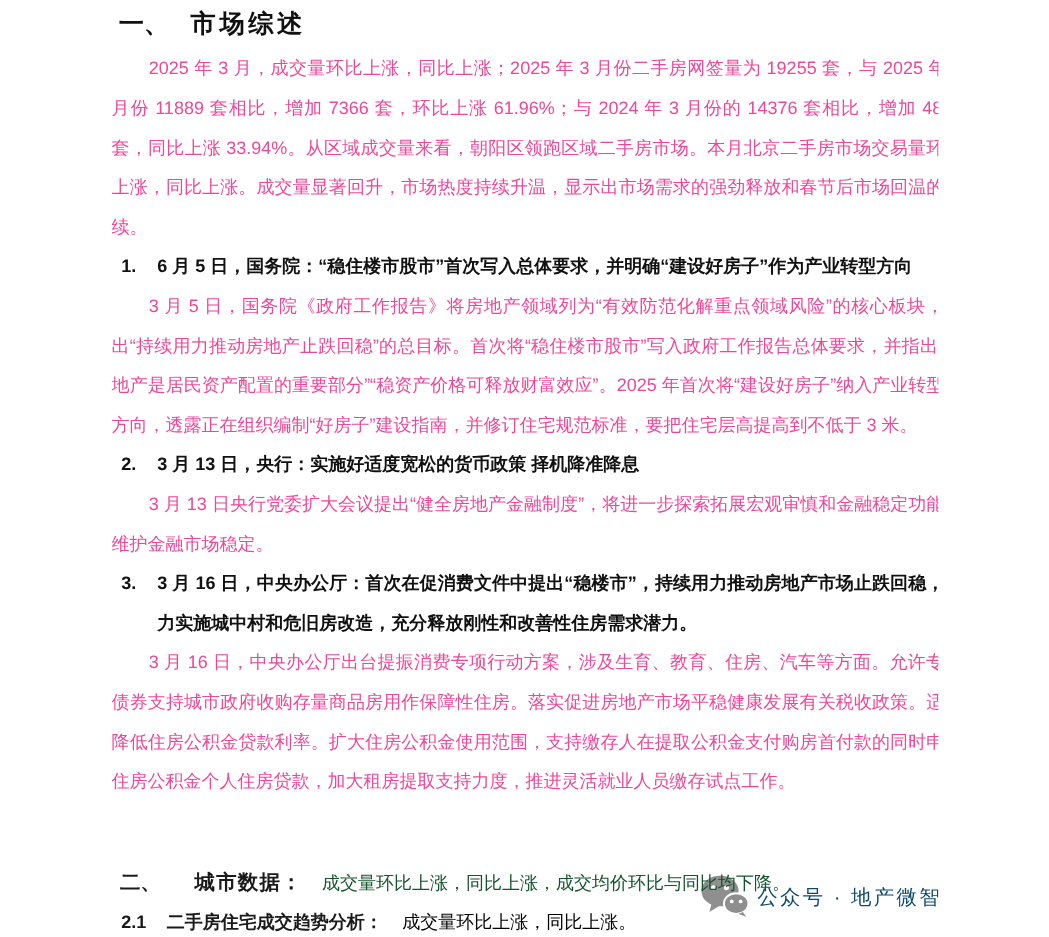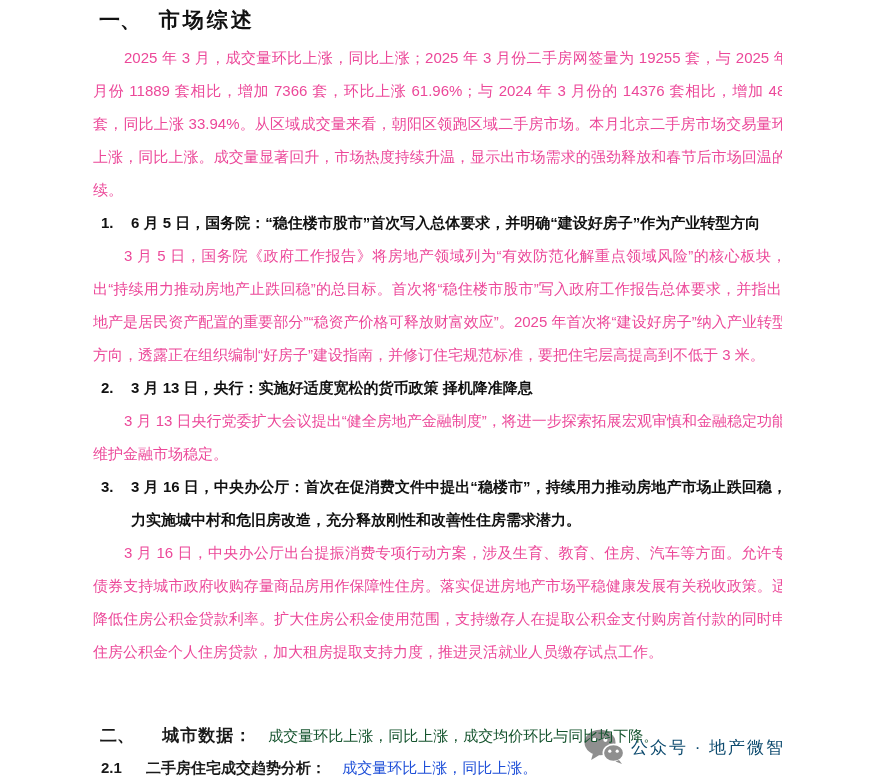--- a/index.html
+++ b/index.html
@@ -57,22 +57,22 @@
     top: 720px;
     width: 770px;
     z-index: 2;
   }
   .sec2-line1 { font-size: 15px; line-height: 32px; white-space: nowrap; }
   .sec2-num  { font-weight: 700; font-size: 17px; display: inline-block; margin-left: 7px; margin-right: 24px; }
   .sec2-title{ font-weight: 700; font-size: 17px; display: inline-block; margin-right: 12px; letter-spacing: 1px; }
   .sec2-summary { font-size: 15px; color: #14532d; }
   .sec21 { font-size: 15px; line-height: 26px; margin-top: 3px; white-space: nowrap; }
   .sec21-num   { font-weight: 700; display: inline-block; margin-left: 8px; margin-right: 13px; }
-  .sec21-title { font-weight: 700; display: inline-block; margin-right: 12px; margin-left: 7px; }
-  .sec21-summary { color: #1d4ed8; }
+  .sec21-title { font-weight: 700; display: inline-block; margin-right: 12px; }
+  .sec21-summary { color: #000000; }
 
   
   .watermark {
     position: absolute;
     left: 584px;
     top: 729px;
     z-index: 1;
     display: flex;
     align-items: center;
     gap: 7px;

